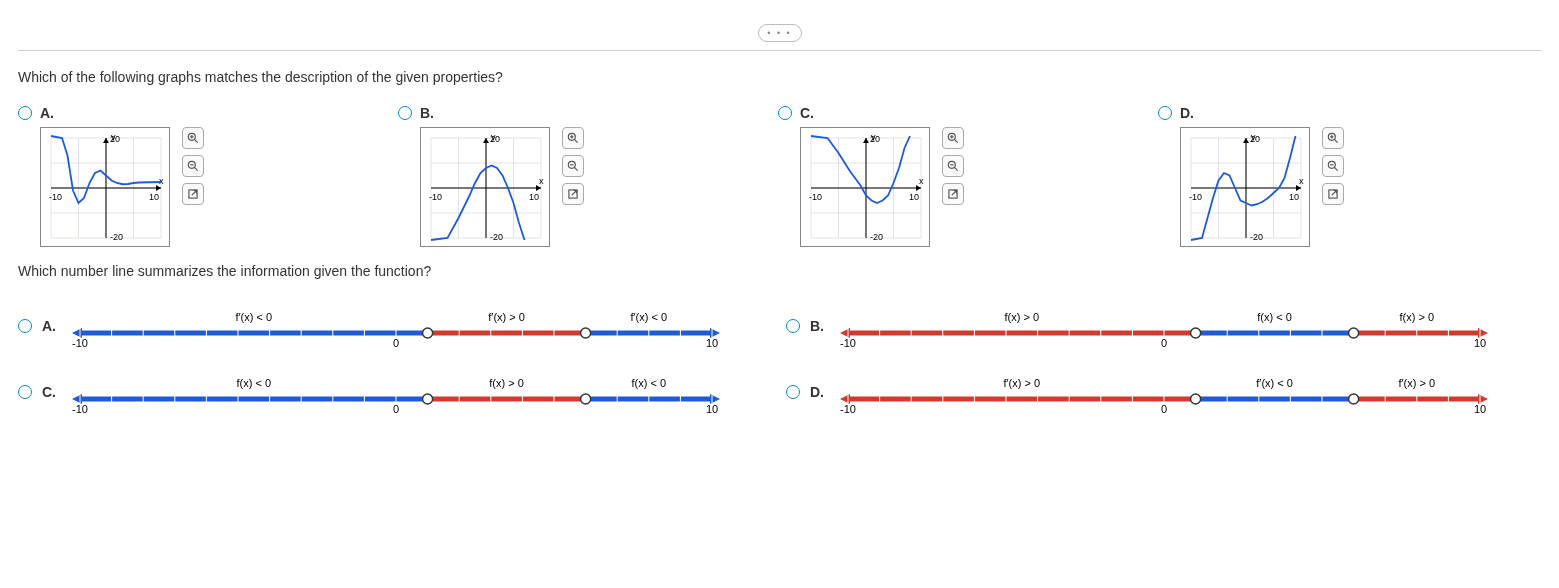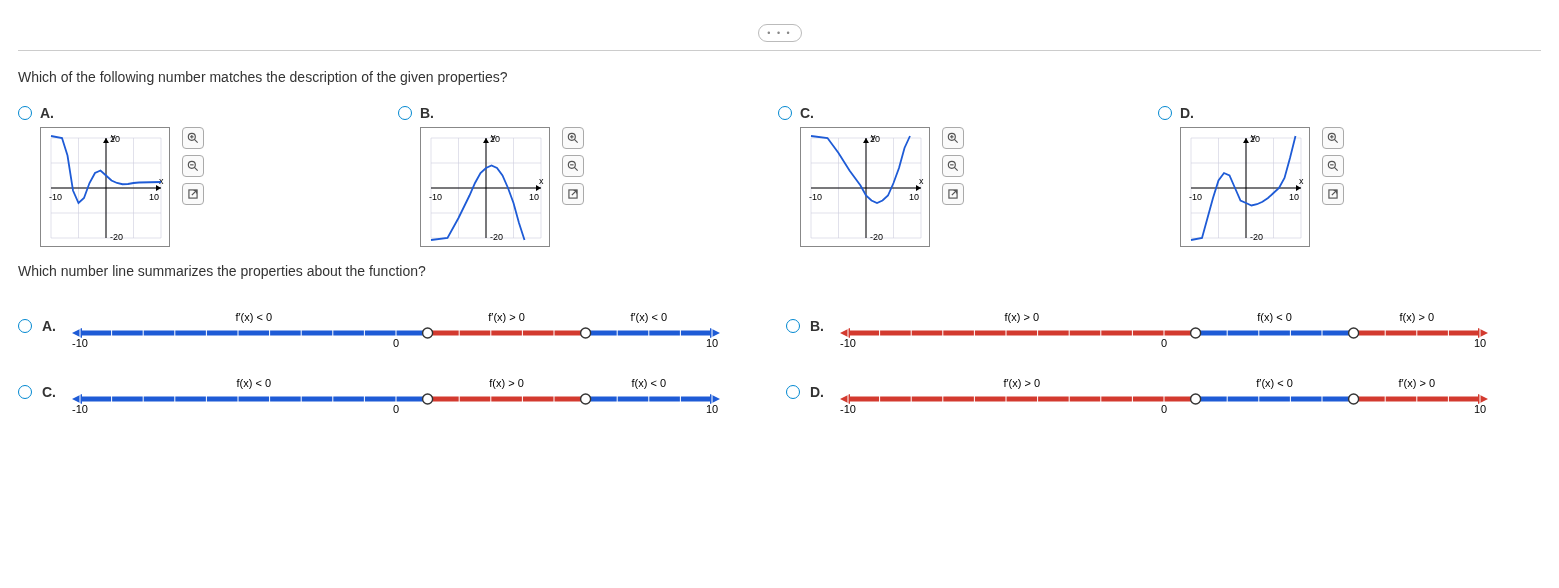--- a/index.html
+++ b/index.html
@@ -28,21 +28,21 @@
 <body>
 
 <div class="question-area">
 </div>
 
 <div class="pill-bar">
   <div class="pill">• • •</div>
 </div>
 <div class="hr"></div>
 
-<div class="subq">Which of the following number matches the description of the given properties?</div>
+<div class="subq">Which of the following graphs matches the description of the given properties?</div>
 
 <div class="options-row">
 
   <div class="opt-cell">
     <div class="opt-header">
       <span class="radio"></span>
       <span class="opt-label">A.</span>
     </div>
     <div class="graph-block">
       <svg class="grid-svg" width="130" height="120" id="svgA">
@@ -253,21 +253,21 @@
             <svg viewBox="0 0 24 24">
               <rect x="5" y="5" width="14" height="14" fill="none" stroke="#555" stroke-width="2"></rect>
               <path d="M10 14 L18 6 M13 6 H18 V11" fill="none" stroke="#555" stroke-width="2"></path>
             </svg>
           </div>
       </div>
     </div>
   </div>
 </div>
 
-<div class="subq">Which number line summarizes the properties about the function?</div>
+<div class="subq">Which number line summarizes the information given the function?</div>
 
 <div class="nl-pair-row">
   <div class="nl-item">
     <span class="radio"></span>
     <span class="opt-label">A.</span>
     <svg width="660" height="46" id="nlA">
         <line x1="14" y1="30" x2="361.6" y2="30" stroke="#1e5bd6" stroke-width="5"></line>
         <line x1="361.6" y1="30" x2="519.6" y2="30" stroke="#d33a2f" stroke-width="5"></line>
         <line x1="519.6" y1="30" x2="646" y2="30" stroke="#1e5bd6" stroke-width="5"></line>
         <polygon points="6,30 16,25 16,35" fill="#1e5bd6"></polygon>

